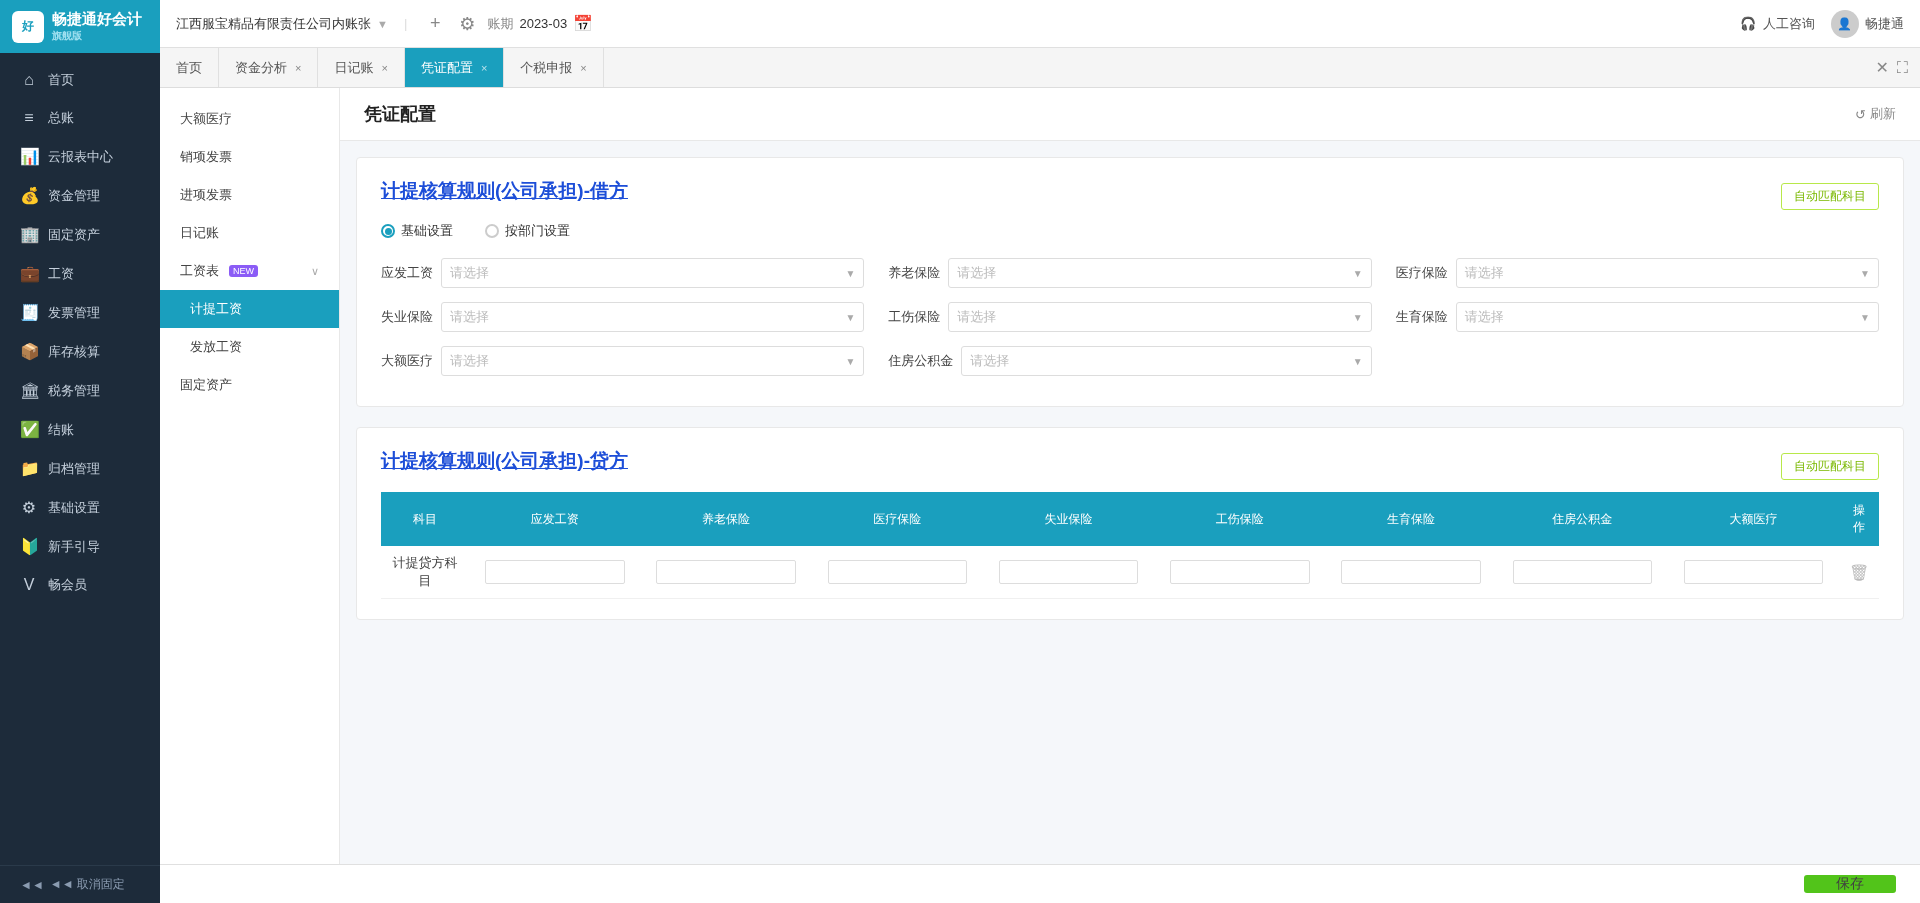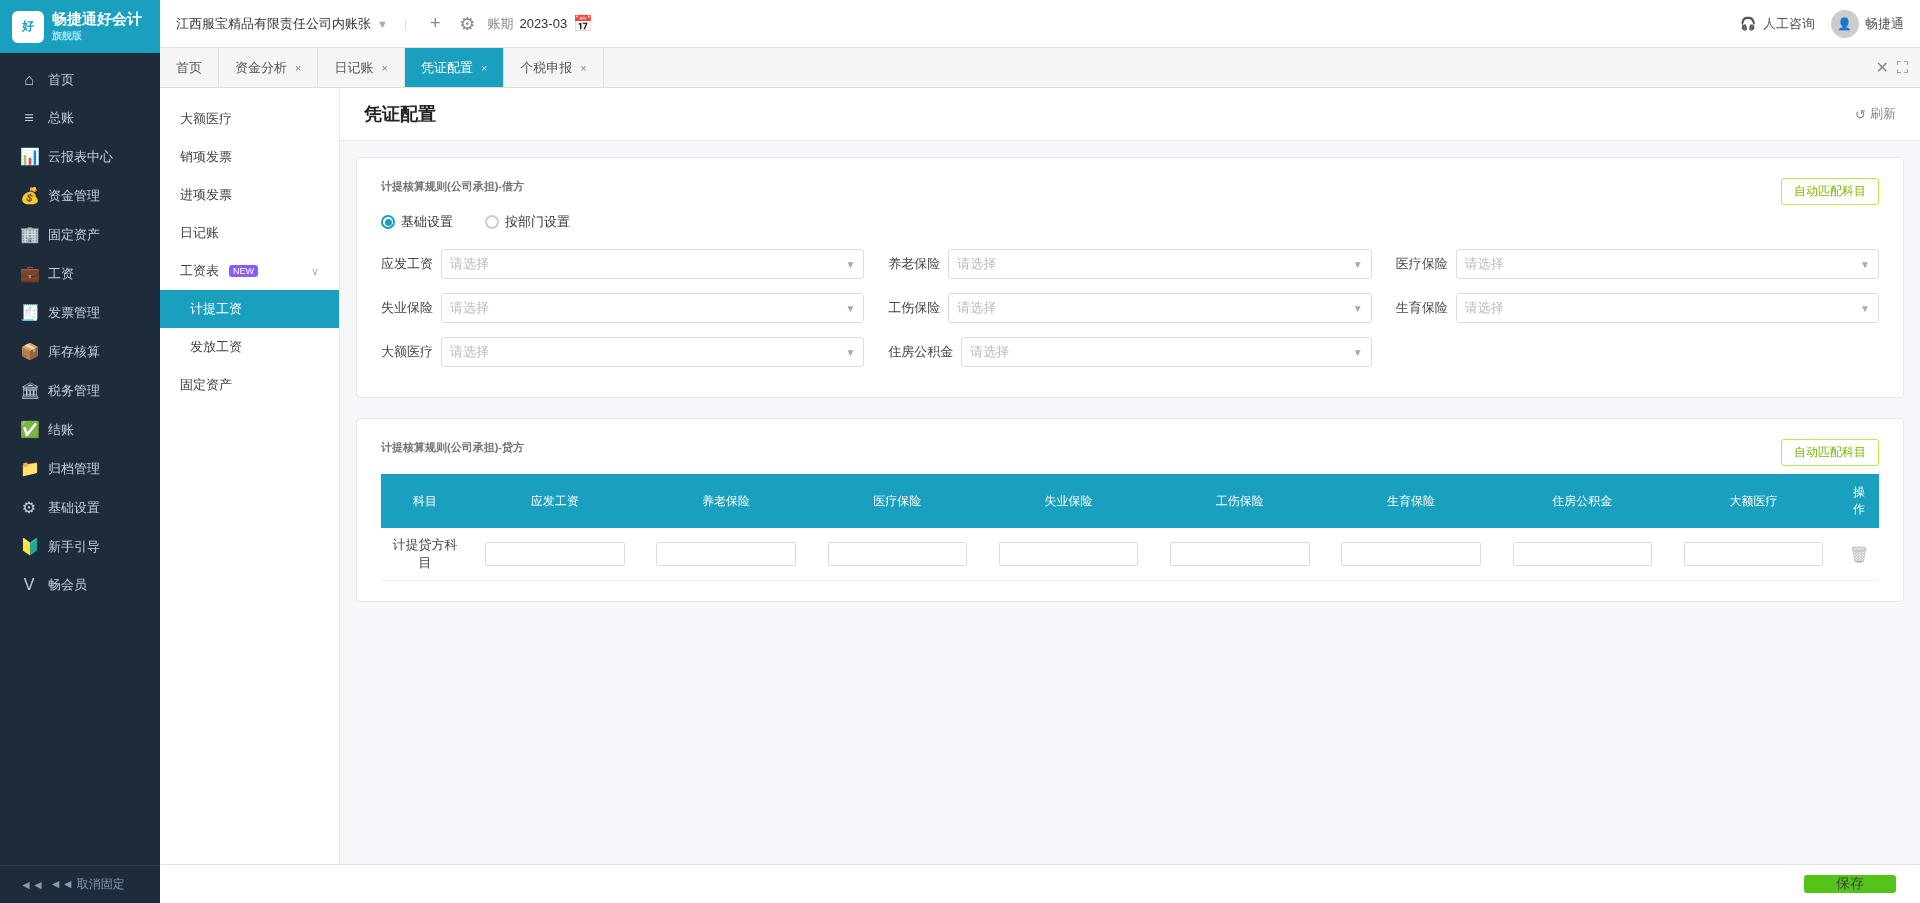--- a/index.html
+++ b/index.html
@@ -226,24 +226,25 @@
 
     
     .section-card {
       background: #fff;
       margin: 16px;
       border-radius: 4px;
       padding: 20px 24px;
       border: 1px solid #e8e8e8;
     }
     .section-title {
-      font-size: 11px;
+      font-size: 19px;
       font-weight: bold;
-      color: #737373;
+      color: #1d4ed8;
       margin-bottom: 10px;
+      text-decoration: underline;
     }
     .section-note {
       color: #e6a817;
       font-size: 12px;
       margin-bottom: 14px;
     }
 
     
     .radio-group {
       display: flex; gap: 32px;

